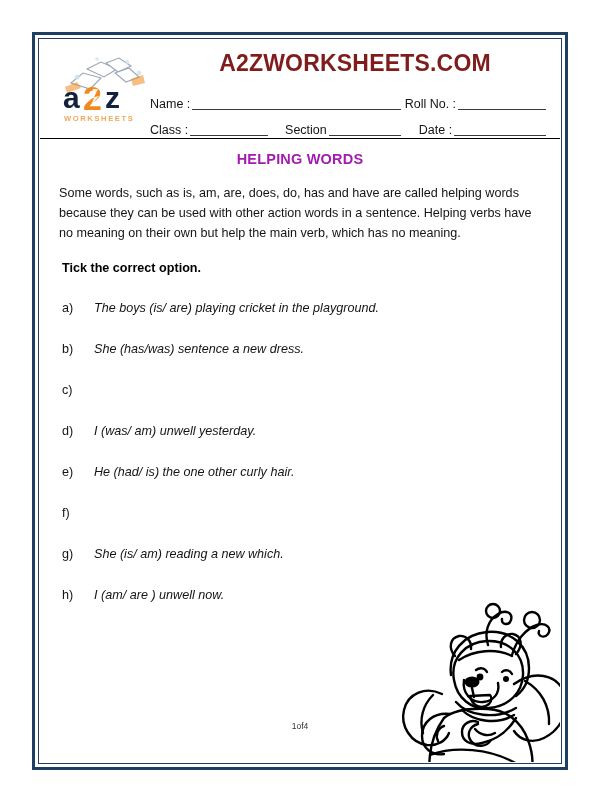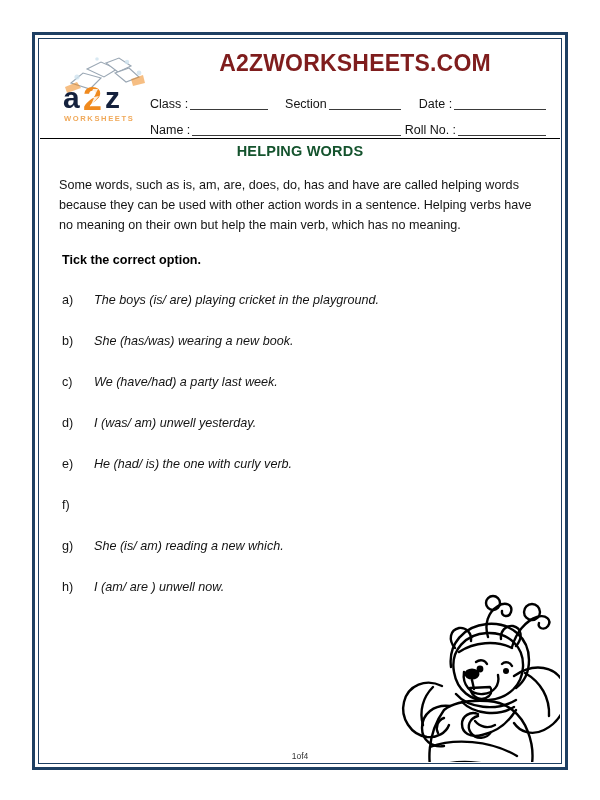--- a/index.html
+++ b/index.html
@@ -107,22 +107,22 @@
   
   .body-area {
     position: relative;
     padding: 0;
   }
 
   .worksheet-title {
     text-align: center;
     font-size: 14.5px;
     font-weight: bold;
-    color: #14532d;
-    margin-top: 4px;
+    color: #a21caf;
+    margin-top: 12px;
     letter-spacing: 0.2px;
   }
 
   .intro {
     margin: 16px 22px 0 19px;
     font-size: 12.6px;
     line-height: 20px;
     color: #141414;
     text-align: left;
   }
@@ -165,21 +165,21 @@
     height: 245px;
     z-index: 1;
   }
   .bear svg { display: block; }
 
   
   .footer {
     position: absolute;
     left: 0;
     right: 0;
-    bottom: 1px;
+    bottom: 31px;
     text-align: center;
     font-size: 8.5px;
     color: #333333;
   }
 </style>
 </head>
 <body>
 
 <div class="sheet">
   <div class="sheet-inner">
@@ -214,66 +214,65 @@
             <path d="M36 36 L32 46 L37 45 L33 54 L42 43 L37 44 L41 36 Z" fill="#ffffff" opacity="0.85"></path>
 
             <text x="7" y="68" font-family="Liberation Sans, sans-serif" font-size="7.6" font-weight="bold" letter-spacing="1.6" fill="#f0a95a">WORKSHEETS</text>
           </svg>
         </div>
 
         <div class="site-title">A2ZWORKSHEETS.COM</div>
 
         <div class="fields">
           <div class="field-row">
+            <span class="flabel">Name :</span>
+            <span class="fline ln-name"></span>
+            <span class="flabel">Roll No. :</span>
+            <span class="fline ln-roll"></span>
+          </div>
+          <div class="field-row">
             <span class="flabel">Class :</span>
             <span class="fline ln-class"></span>
             <span class="gap-sm"></span>
             <span class="flabel">Section</span>
             <span class="fline ln-section"></span>
             <span class="gap-sm"></span>
             <span class="flabel">Date :</span>
             <span class="fline ln-date"></span>
           </div>
-          <div class="field-row">
-            <span class="flabel">Name :</span>
-            <span class="fline ln-name"></span>
-            <span class="flabel">Roll No. :</span>
-            <span class="fline ln-roll"></span>
-          </div>
         </div>
       </div>
 
       <div class="body-area">
 
         <div class="worksheet-title">HELPING WORDS</div>
 
         <div class="intro">Some words, such as is, am, are, does, do, has and have are called helping words because they can be used with other action words in a sentence. Helping verbs have no meaning on their own but help the main verb, which has no meaning.</div>
 
         <div class="instruction">Tick the correct option.</div>
 
         <div class="questions">
           <div class="q-row">
             <span class="q-letter">a)</span>
             <span class="q-text">The boys (is/ are) playing cricket in the playground.</span>
           </div>
           <div class="q-row">
             <span class="q-letter">b)</span>
-            <span class="q-text">She (has/was) wearing a new book.</span>
+            <span class="q-text">She (has/was) sentence a new dress.</span>
           </div>
           <div class="q-row">
             <span class="q-letter">c)</span>
-            <span class="q-text">We (have/had) a party last week.</span>
           </div>
           <div class="q-row">
             <span class="q-letter">d)</span>
             <span class="q-text">I (was/ am) unwell yesterday.</span>
           </div>
           <div class="q-row">
             <span class="q-letter">e)</span>
-            <span class="q-text">He (had/ is) the one with curly verb.</span>
+            <span class="q-text">He (had/ is) the one other curly hair.</span>
           </div>
           <div class="q-row">
             <span class="q-letter">f)</span>
           </div>
           <div class="q-row">
             <span class="q-letter">g)</span>
             <span class="q-text">She (is/ am) reading a new which.</span>
           </div>
           <div class="q-row">
             <span class="q-letter">h)</span>

